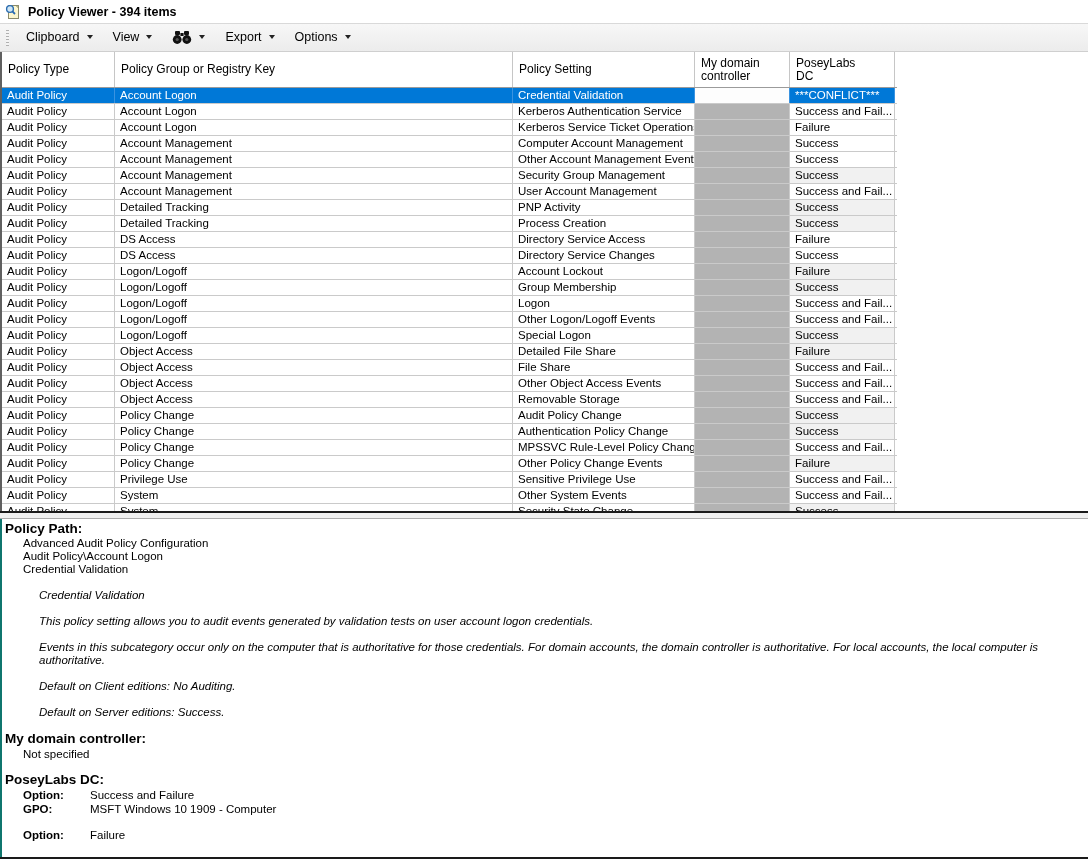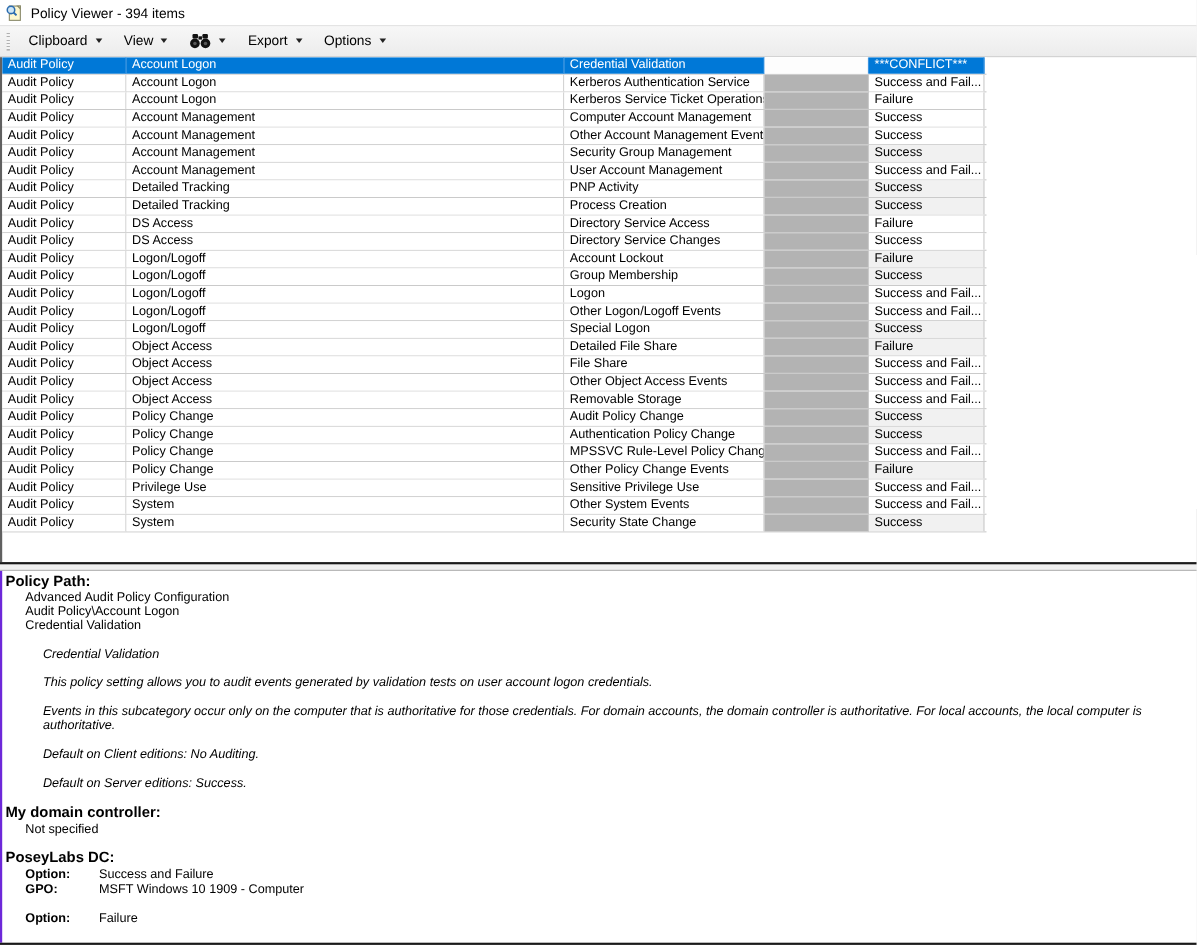--- a/index.html
+++ b/index.html
@@ -5,21 +5,21 @@
   * { box-sizing: border-box; margin: 0; padding: 0; }
   html,body { background:#dcdcdc; }
   body { font-family:"Liberation Sans", sans-serif; }
   .window {
     position:relative; width:1088px; height:859px; background:#ffffff;
     overflow:hidden; font-size:12px; color:#000;
   }
   
   .titlebar {
     height:24px; background:#ffffff; border-bottom:1px solid #d9d9d9;
-    display:flex; align-items:center; padding-left:5px; gap:7px;
+    display:flex; align-items:center; padding-left:5px; gap:7px;font-weight:bold;
   }
   .titlebar .title { font-size:12.5px; }
   
   .toolbar {
     height:28px; background:linear-gradient(#f7f7f7,#ececec);
     border-bottom:1px solid #cfcfcf; display:flex; align-items:center; padding-left:2px;
   }
   .grip {
     width:3px; height:16px; margin:0 7px 0 4px;
     background:repeating-linear-gradient(to bottom,#b0b0b0 0 1px,#f4f4f4 1px 3px);
@@ -51,21 +51,21 @@
   .row.selected .cell { background:#0078d7; color:#fff; border-right-color:#3a93e0; }
   .row.selected .cell.dc1 { background:#fdfdfd; }
   
   .splitter {
     position:absolute; top:511px; left:0; width:1088px; height:8px;
     background:#f0f0f0; border-top:2px solid #1a1a1a; border-bottom:1px solid #ababab;
   }
   
   .details {
     position:absolute; top:519px; left:0; width:1088px; height:338px;
-    background:#fff; border-left:2px solid #6d28d9; overflow:hidden; padding-top:2px;
+    background:#fff; border-left:2px solid #0f766e; overflow:hidden; padding-top:2px;
   }
   .section-heading { font-size:13.5px; font-weight:bold; padding-left:3px; line-height:16px; }
   .path-line { padding-left:21px; font-size:11.5px; line-height:13px; }
   .desc-para { padding-left:37px; font-style:italic; font-size:11.5px; margin-top:13px; line-height:13px; }
   .plain-line { padding-left:21px; font-size:11.5px; line-height:14px; }
   .mdc-block { margin-top:12px; }
   .pl-block { margin-top:11px; }
   .kv { display:flex; padding-left:21px; font-size:11.5px; line-height:14px; }
   .kv.gap { margin-top:12px; }
   .kv-label { font-weight:bold; width:67px; }
@@ -122,20 +122,29 @@
       <span class="caret"></span>
     </button>
 
     <button class="menu-btn">
       <span>Options</span>
       <span class="caret"></span>
     </button>
   </div>
 
   <div class="table-wrap">
+    <div class="hdr-row">
+      <div class="hdr-cell">Policy Type</div>
+      <div class="hdr-cell">Policy Group or Registry Key</div>
+      <div class="hdr-cell">Policy Setting</div>
+      <div class="hdr-cell">My domain
+controller</div>
+      <div class="hdr-cell">PoseyLabs
+DC</div>
+    </div>
     <div id="table-body">
         <div class="row selected">
           <div class="cell type">Audit Policy</div>
           <div class="cell group">Account Logon</div>
           <div class="cell setting">Credential Validation</div>
           <div class="cell dc1"></div>
           <div class="cell dc2">***CONFLICT***</div>
         </div>
         <div class="row">
           <div class="cell type">Audit Policy</div>

